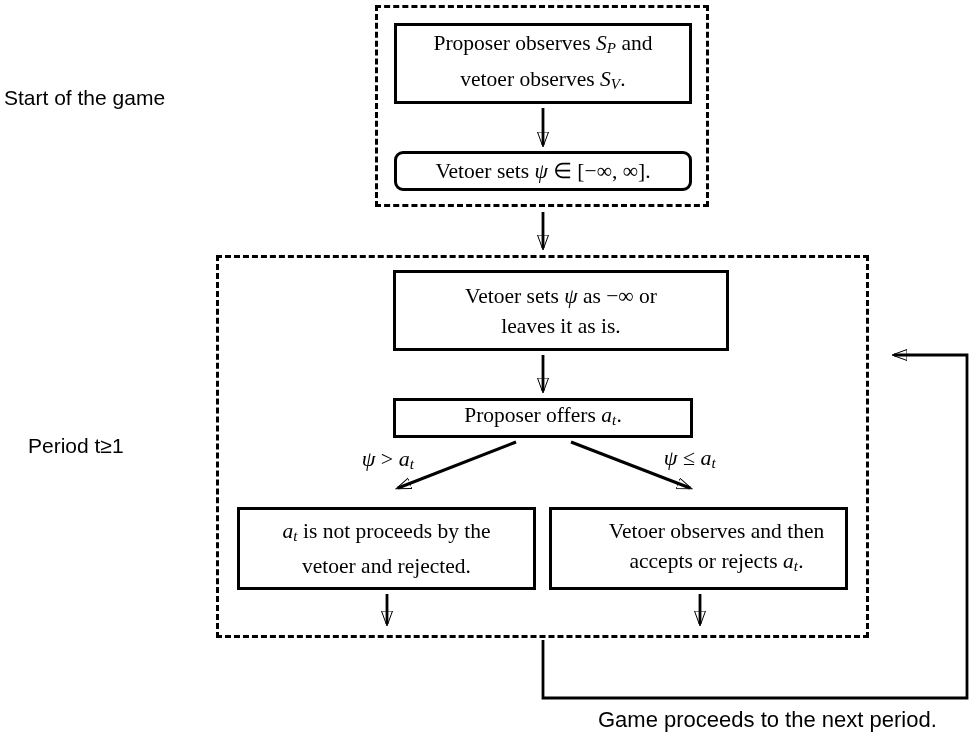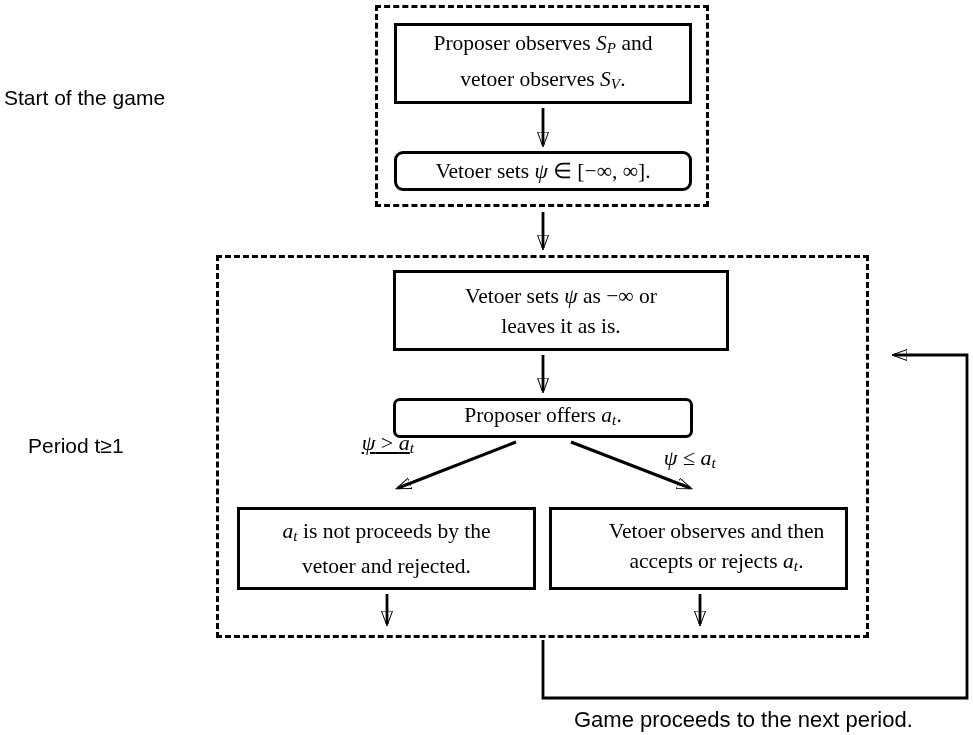--- a/index.html
+++ b/index.html
@@ -100,31 +100,31 @@
     <div><span class="seg-n">vetoer observes </span><span class="seg-v">S</span><span class="seg-vs">V</span><span class="seg-n">.</span></div>
   </div>
   <div class="node" style="left:394px; top:151px; width:298px; height:40px;border-radius:9px;">
     <div><span class="seg-n">Vetoer sets </span><span class="seg-v">ψ</span><span class="seg-n"> ∈ [−∞, ∞].</span></div>
   </div>
 
   <div class="node" style="left:393px; top:270px; width:336px; height:81px;">
     <div><span class="seg-n">Vetoer sets </span><span class="seg-v">ψ</span><span class="seg-n"> as −∞ or</span></div>
     <div><span class="seg-n">leaves it as is.</span></div>
   </div>
-  <div class="node" style="left:393px; top:398px; width:300px; height:40px;border-radius:7px;">
+  <div class="node" style="left:393px; top:398px; width:300px; height:40px;">
     <div><span class="seg-n">Proposer offers </span><span class="seg-v">a</span><span class="seg-vs">t</span><span class="seg-n">.</span></div>
   </div>
 
-  <div class="branch-label" style="left:323px; top:430px;text-decoration:underline;"><span class="seg-v">ψ</span><span class="seg-n"> &gt; </span><span class="seg-v">a</span><span class="seg-vs">t</span></div>
+  <div class="branch-label" style="left:323px; top:446px;"><span class="seg-v">ψ</span><span class="seg-n"> &gt; </span><span class="seg-v">a</span><span class="seg-vs">t</span></div>
   <div class="branch-label" style="left:625px; top:445px;"><span class="seg-v">ψ</span><span class="seg-n"> ≤ </span><span class="seg-v">a</span><span class="seg-vs">t</span></div>
 
   <div class="node" style="left:237px; top:507px; width:299px; height:83px;">
     <div><span class="seg-v">a</span><span class="seg-vs">t</span><span class="seg-n"> is not proceeds by the</span></div>
     <div><span class="seg-n">vetoer and rejected.</span></div>
   </div>
   <div class="node" style="left:549px; top:507px; width:299px; height:83px;padding-left:36px;">
     <div><span class="seg-n">Vetoer observes and then</span></div>
     <div><span class="seg-n">accepts or rejects </span><span class="seg-v">a</span><span class="seg-vs">t</span><span class="seg-n">.</span></div>
   </div>
 
-  <div class="bottom-label" style="left:574px; top:707px;">Game proceeds to the next period.</div>
+  <div class="bottom-label" style="left:598px; top:707px;">Game proceeds to the next period.</div>
 
 </div>
 
 </body></html>

